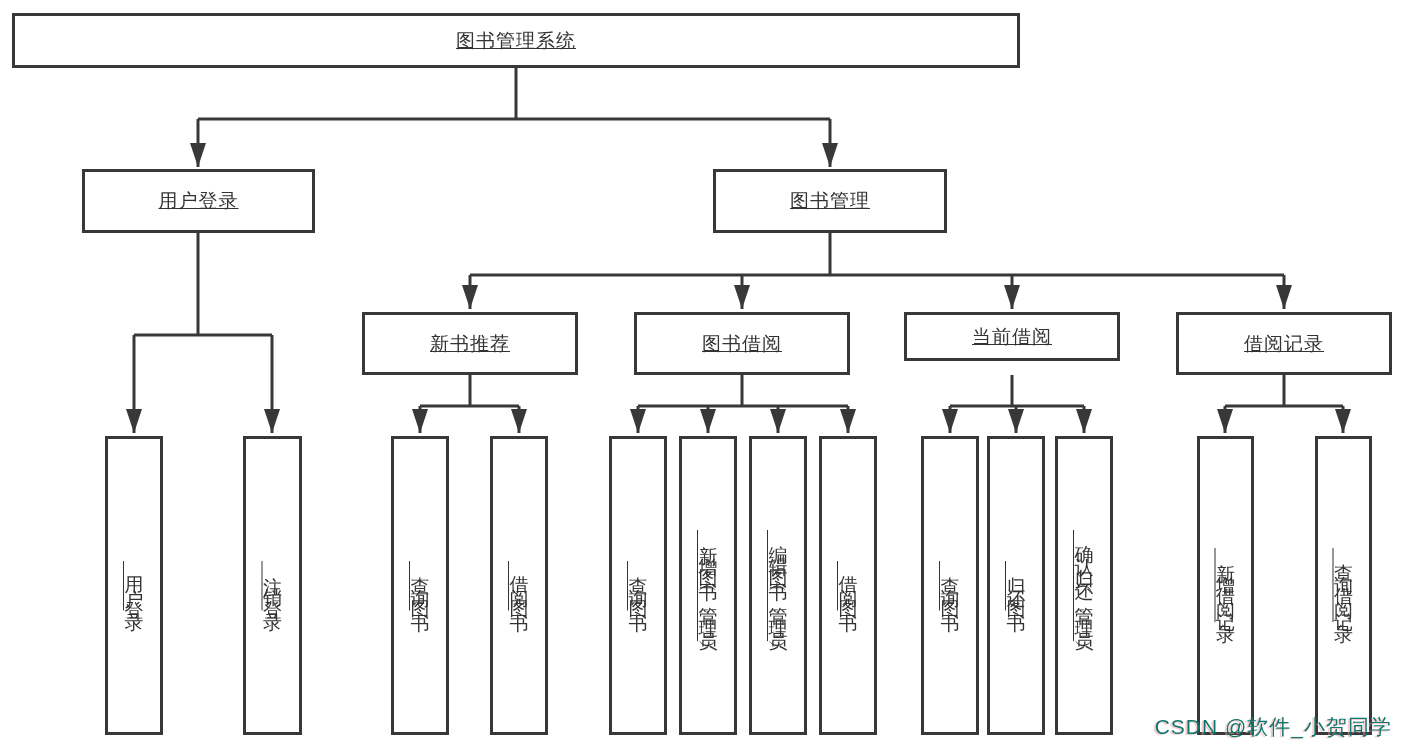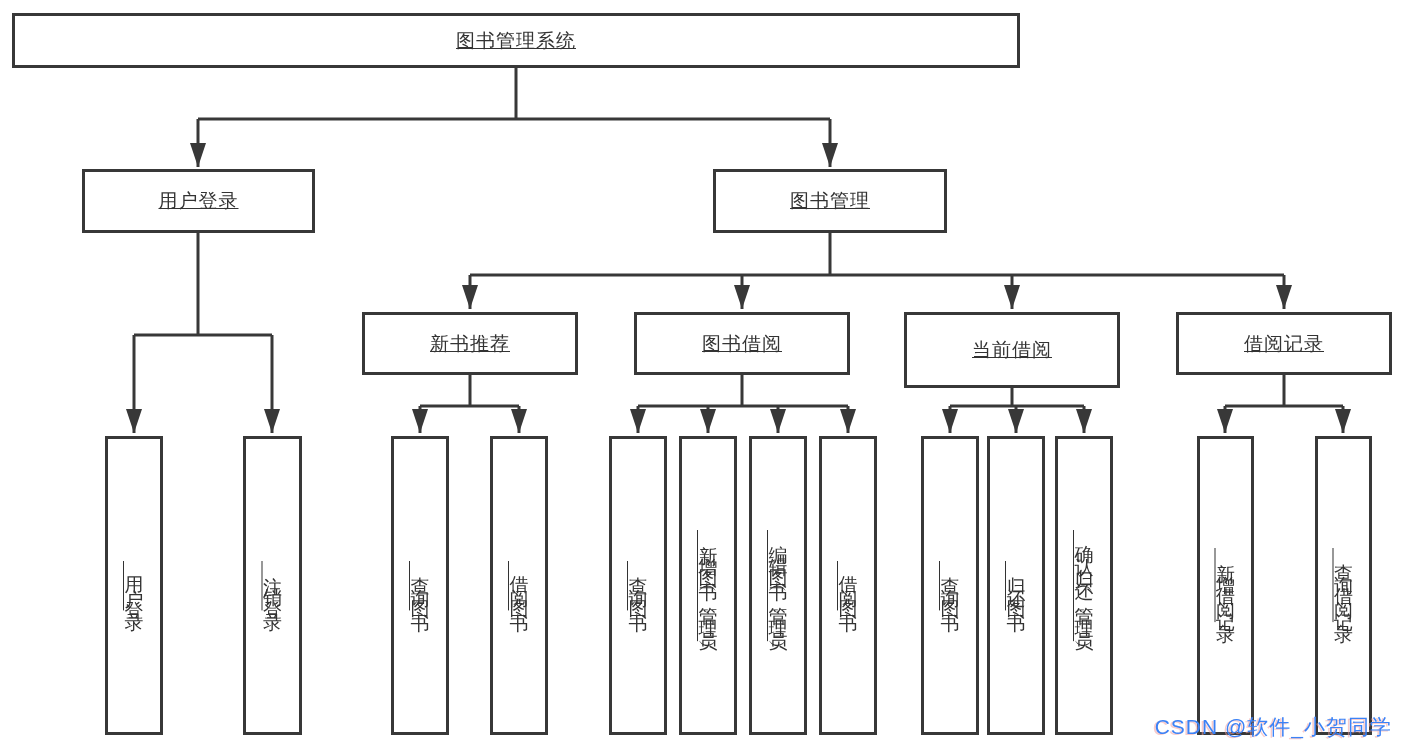--- a/index.html
+++ b/index.html
@@ -47,41 +47,41 @@
     letter-spacing: 0.65em;
     color: #333333;
     white-space: nowrap;
   }
   
   #n-root  { left: 12px;   top: 13px;  width: 1008px; height: 55px; }
   #n-l2a   { left: 82px;   top: 169px; width: 233px;  height: 64px; }
   #n-l2b   { left: 713px;  top: 169px; width: 234px;  height: 64px; }
   #n-l3a   { left: 362px;  top: 312px; width: 216px;  height: 63px; }
   #n-l3b   { left: 634px;  top: 312px; width: 216px;  height: 63px; text-align: center; }
-  #n-l3c   { left: 904px;  top: 312px; width: 216px;  height: 76px; }
+  #n-l3c   { left: 904px;  top: 312px; width: 216px;  height: 49px; }
   #n-l3d   { left: 1176px; top: 312px; width: 216px;  height: 63px; }
   #n-a1 { left: 105px;  top: 436px; width: 58px; height: 299px; }
   #n-a2 { left: 243px;  top: 436px; width: 59px; height: 299px; }
   #n-b1 { left: 391px;  top: 436px; width: 58px; height: 299px; }
   #n-b2 { left: 490px;  top: 436px; width: 58px; height: 299px; }
   #n-c1 { left: 609px;  top: 436px; width: 58px; height: 299px; }
   #n-c2 { left: 679px;  top: 436px; width: 58px; height: 299px; }
   #n-c3 { left: 749px;  top: 436px; width: 58px; height: 299px; }
   #n-c4 { left: 819px;  top: 436px; width: 58px; height: 299px; }
   #n-d1 { left: 921px;  top: 436px; width: 58px; height: 299px; }
   #n-d2 { left: 987px;  top: 436px; width: 58px; height: 299px; }
   #n-d3 { left: 1055px; top: 436px; width: 58px; height: 299px; }
   #n-e1 { left: 1197px; top: 436px; width: 57px; height: 299px; }
   #n-e2 { left: 1315px; top: 436px; width: 57px; height: 299px; }
   #watermark {
     position: absolute;
     right: 13px;
     bottom: 6px;
     font-size: 21px;
-    color: #3b82f6;
+    color: #0f766e;
     text-shadow: -2px 1px 0 rgba(243, 160, 160, 0.55);
     letter-spacing: 1px;
     white-space: nowrap;
     z-index: 2;
   }
 </style>
 </head>
 <body>
 
 <div id="canvas">

